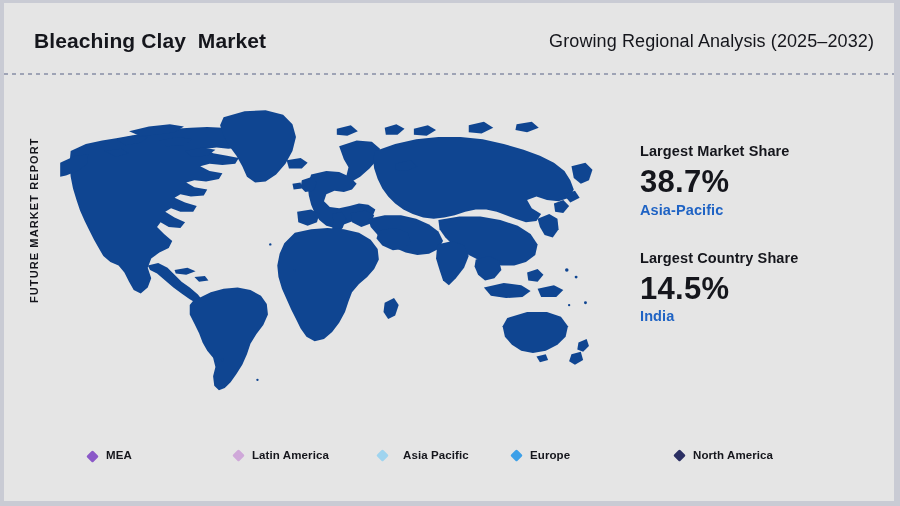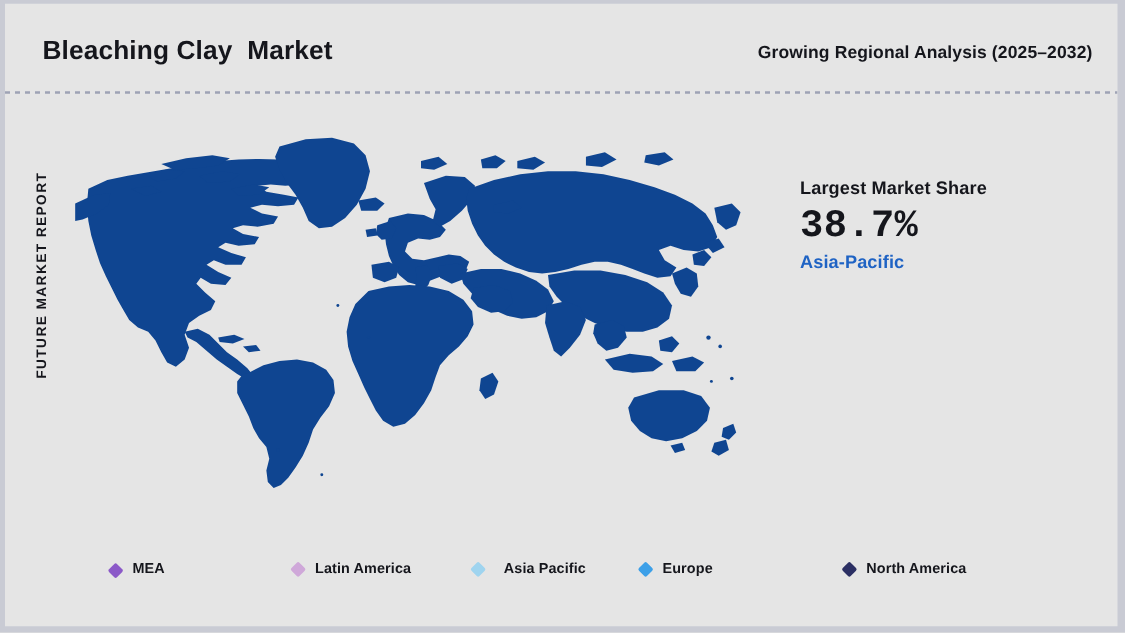--- a/index.html
+++ b/index.html
@@ -30,22 +30,22 @@
     font-size:21px;
     font-weight:bold;
     color:#15161c;
     letter-spacing:.1px;
     white-space:pre;
   }
   .title-right{
     position:absolute;
     right:20px; top:38px;
     transform:translateY(-50%);
-    font-size:14px;
-    font-weight:bold;
+    font-size:18px;
+    font-weight:normal;
     color:#15161c;
     letter-spacing:.1px;
     white-space:pre;
   }
   .divider{
     position:absolute;
     left:0; top:70px;
     width:890px; height:2px;
     background-image:linear-gradient(to right,#9ea3b5 0 4px,rgba(0,0,0,0) 4px 8px);
     background-size:8px 2px;
@@ -83,21 +83,20 @@
     color:#15161c;
     letter-spacing:.1px;
   }
   .stat-value{
     font-size:31px;
     font-weight:bold;
     color:#15161c;
     line-height:1.18;
     margin-top:5px;
     letter-spacing:.3px;
-    font-family:Liberation Mono, monospace;
   }
   .stat-region{
     font-size:14.5px;
     font-weight:bold;
     color:#1f63c4;
     margin-top:1px;
     letter-spacing:.1px;
   }
   
   .legend{
@@ -271,20 +270,25 @@
   </div>
 
   <div class="stats">
 
     <div class="stat-block">
       <div class="stat-label">Largest Market Share</div>
       <div class="stat-value">38.7%</div>
       <div class="stat-region">Asia-Pacific</div>
     </div>
 
+    <div class="stat-block">
+      <div class="stat-label">Largest Country Share</div>
+      <div class="stat-value">14.5%</div>
+      <div class="stat-region">India</div>
+    </div>
 
   </div>
 
   <div class="legend">
 
     <div class="legend-item" id="leg0" style="left: 0px; align-items: flex-end;">
       <span class="legend-marker" id="mk0" style="background: rgb(139, 89, 200);"></span>
       <span class="legend-text">MEA</span>
     </div>
 

